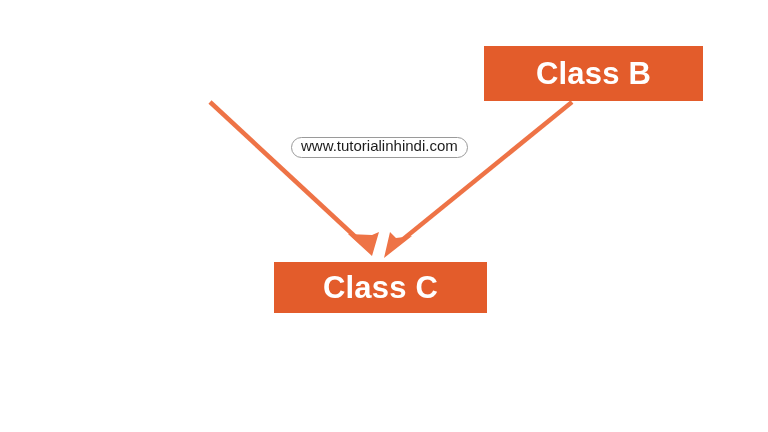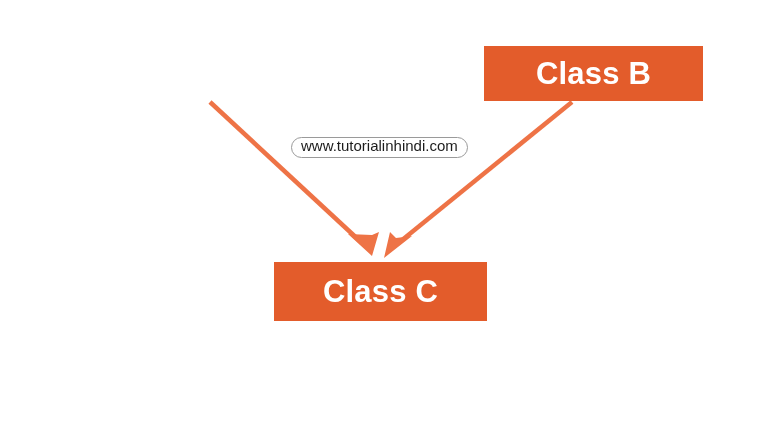--- a/index.html
+++ b/index.html
@@ -43,21 +43,21 @@
   #box-class-b {
     left: 484px;
     top: 46px;
     width: 219px;
     height: 55px;
   }
   #box-class-c {
     left: 274px;
     top: 262px;
     width: 213px;
-    height: 59px;
+    height: 51px;
   }
   #arrow-layer {
     position: absolute;
     left: 0;
     top: 0;
     width: 768px;
     height: 432px;
     pointer-events: none;
   }
   #watermark {

